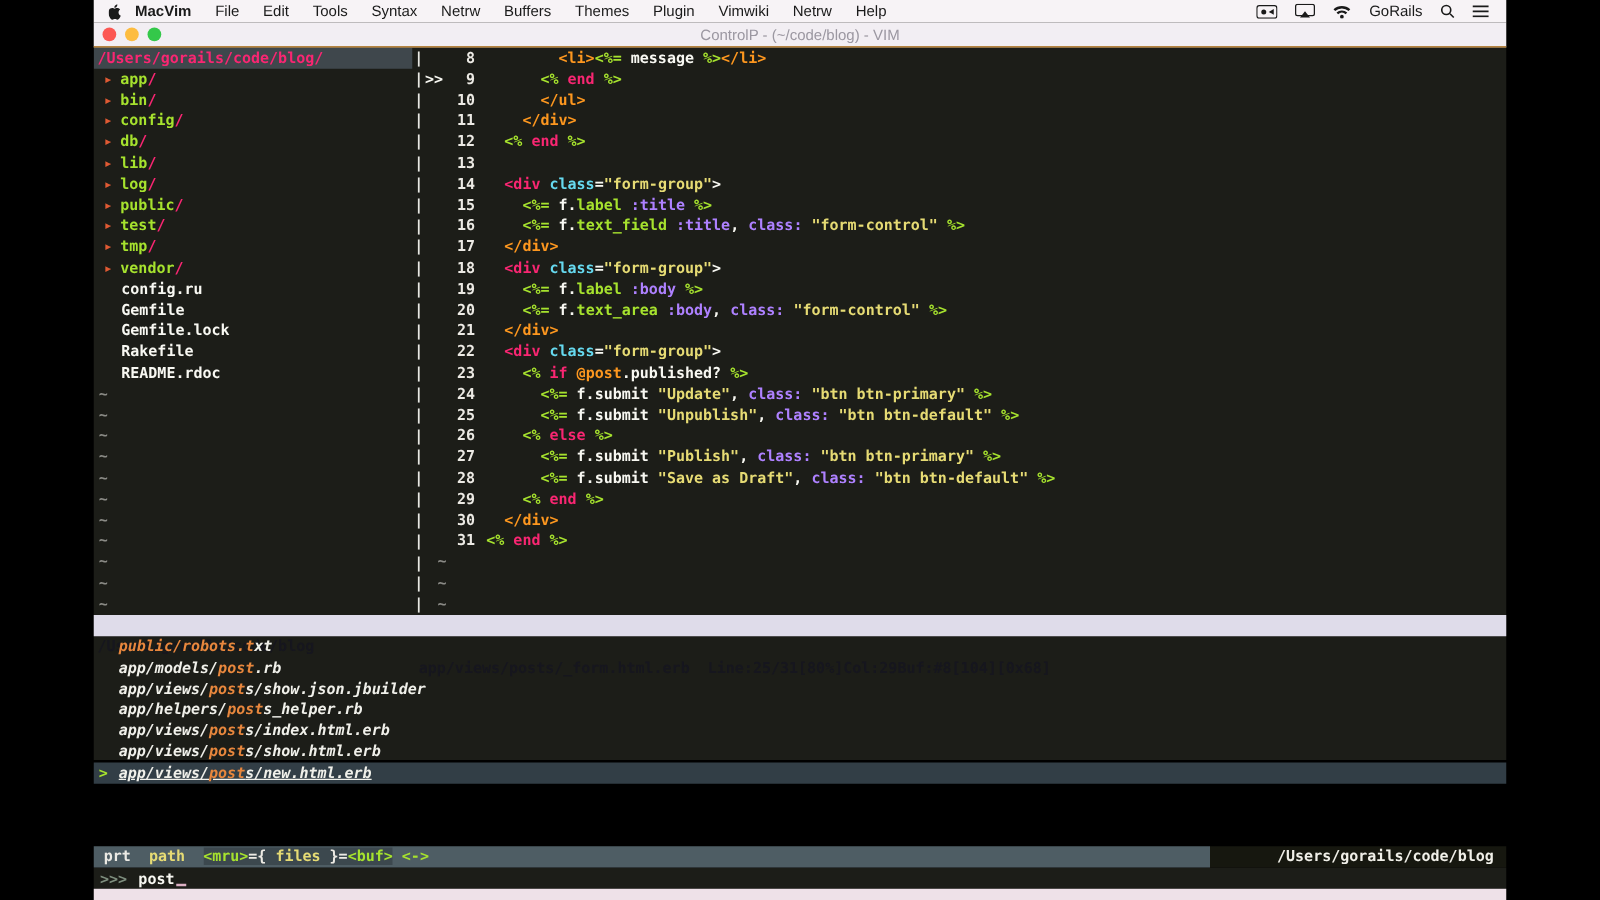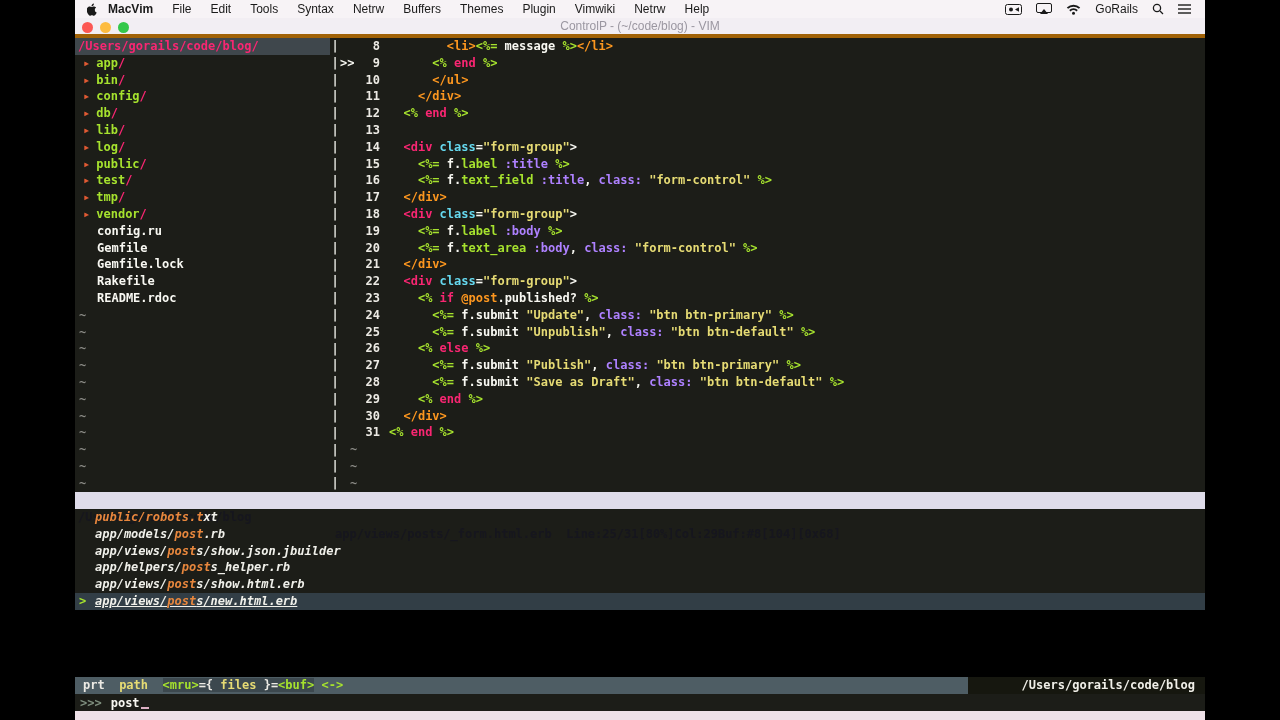--- a/index.html
+++ b/index.html
@@ -12,21 +12,21 @@
   .menubar { position:relative; height:18px; background:#f7f3f6; display:flex; align-items:center;
              font-family:"Liberation Sans", sans-serif; font-size:12px; color:#1a1a1a; }
   .menubar .apple { margin:0 10px 0 12px; display:flex; align-items:center; }
   .menu-items { display:flex; gap:19px; }
   .menu-item { white-space:nowrap; }
   .menu-item.first { font-weight:bold; }
   .menu-right { margin-left:auto; display:flex; align-items:center; gap:14px; padding-right:14px; }
   .mi-ico { display:flex; align-items:center; }
 
   
-  .titlebar { position:relative; height:20px; background:#f2eef3; border-bottom:4px solid #a16207;
+  .titlebar { position:relative; height:20px; background:#f2eef3; border-bottom:1px solid #a16207;
               display:flex; align-items:center; }
   .traffic { position:absolute; left:7px; top:4px; display:flex; gap:7px; }
   .tl { width:11px; height:11px; border-radius:50%; }
   .tl.red { background:#fc5753; } .tl.yel { background:#fdbc40; } .tl.grn { background:#34c84a; }
   .wtitle { margin:0 auto; font-family:"Liberation Sans", sans-serif; font-size:12px; color:#9b97a1; }
 
   
   .vimarea { display:flex; height:454px; font-size:12px; font-weight:bold; line-height:16.81px; }
   .nerdtree { width:255px; white-space:pre; overflow:hidden; }
   .nt-row { height:16.81px; }
@@ -183,20 +183,21 @@
   <div class="statusline">
     <span class="sl-left">/Users/gorails/code/blog</span>
     <span class="sl-right">app/views/posts/_form.html.erb  Line:25/31[80%]Col:29Buf:#8[104][0x68]</span>
   </div>
 
   <div class="ctrlp-list" id="ctrlp-list">
       <div class="cp-row"><span class="cp-text"><span class="m">public/robots.t</span><span class="n">xt</span></span></div>
       <div class="cp-row"><span class="cp-text"><span class="n">app/models/</span><span class="m">post</span><span class="n">.rb</span></span></div>
       <div class="cp-row"><span class="cp-text"><span class="n">app/views/</span><span class="m">post</span><span class="n">s/show.json.jbuilder</span></span></div>
       <div class="cp-row"><span class="cp-text"><span class="n">app/helpers/</span><span class="m">post</span><span class="n">s_helper.rb</span></span></div>
+      <div class="cp-row"><span class="cp-text"><span class="n">app/views/</span><span class="m">post</span><span class="n">s/index.html.erb</span></span></div>
       <div class="cp-row"><span class="cp-text"><span class="n">app/views/</span><span class="m">post</span><span class="n">s/show.html.erb</span></span></div>
       <div class="cp-row sel"><span class="cp-marker">&gt;</span><span class="cp-text"><span class="n">app/views/</span><span class="m">post</span><span class="n">s/new.html.erb</span></span></div>
     </div>
 
   <div class="ctrlp-status">
     <div class="cs-left"><span class="cw">prt</span><span class="cw">  </span><span class="cy">path</span><span class="cw">  </span><span class="cs-seg"><span class="cg">&lt;mru&gt;</span><span class="cw">={</span><span class="cy"> files </span><span class="cw">}=</span><span class="cg">&lt;buf&gt;</span></span><span class="cg"> &lt;-&gt;</span></div>
     <div class="cs-right">/Users/gorails/code/blog</div>
   </div>
 
   <div class="prompt">

